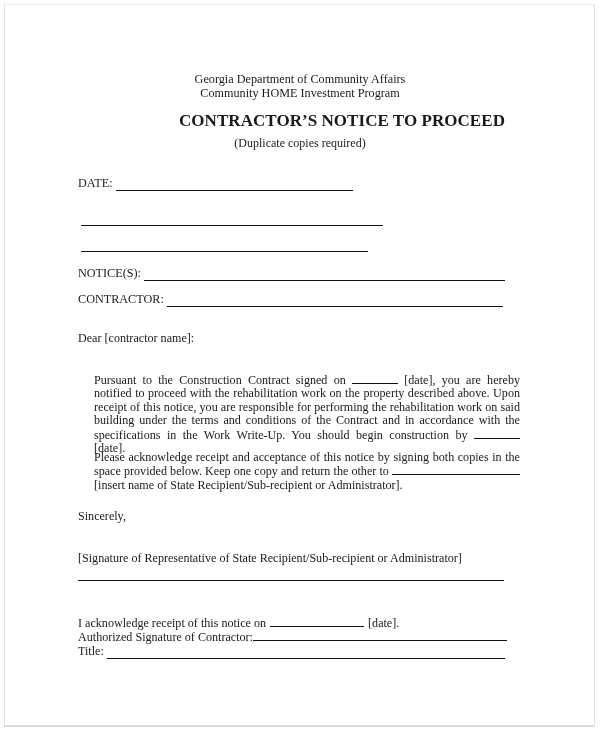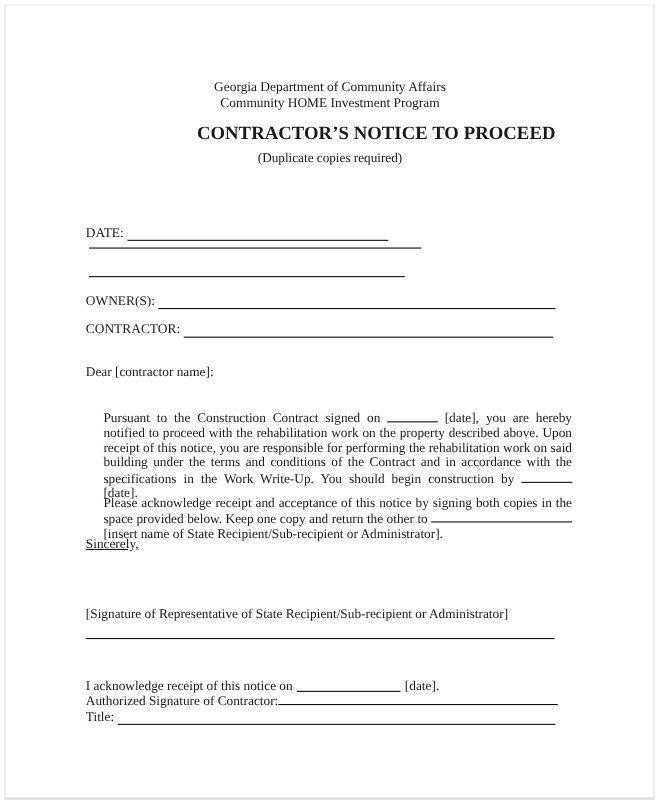--- a/index.html
+++ b/index.html
@@ -34,51 +34,51 @@
 </head>
 <body>
 
 <div class="page-frame"></div>
 
 <div class="center hdr" style="top:72px;">Georgia Department of Community Affairs</div>
 <div class="center hdr" style="top:86px;">Community HOME Investment Program</div>
 <div class="center title" style="top:111px;">CONTRACTOR’S NOTICE TO PROCEED</div>
 <div class="center sub" style="top:136px;">(Duplicate copies required)</div>
 
-<div class="field" style="top:204px;justify-content:flex-end;">
+<div class="field" style="top:176px;justify-content:flex-end;">
   <span>DATE:</span>
   <span class="line" style="width:237px;"></span>
 </div>
 <div class="field" style="top:214px;">
   <span class="line" style="width:302px;"></span>
 </div>
 <div class="field" style="top:240px;">
   <span class="line" style="width:287px;"></span>
 </div>
 <div class="field" style="top:266px;">
-  <span>OWNER(S):</span>
+  <span>NOTICE(S):</span>
   <span class="line" style="width:361px;"></span>
 </div>
 <div class="field" style="top:292px;">
   <span>CONTRACTOR:</span>
   <span class="line" style="width:336px;"></span>
 </div>
 
 <div class="plain" style="top:331px;">Dear [contractor name]:</div>
 
 <p class="para last-left" style="top:357px;"><span>Pursuant to the Construction Contract signed on</span> <span class="blank" style="width:46px;"></span> <span>[date], you are hereby notified to proceed with the rehabilitation work on the property described above. Upon receipt of this notice, you are responsible for performing the rehabilitation work on said building under the terms and conditions of the Contract and in accordance with the specifications in the Work Write-Up. You should begin construction by</span> <span class="blank" style="width:46px;"></span> <span>[date].</span></p>
 
 <p class="para last-left" style="top:435px;"><span>Please acknowledge receipt and acceptance of this notice by signing both copies in the space provided below. Keep one copy and return the other to</span> <span class="blank" style="width:128px;"></span> <span>[insert name of State Recipient/Sub-recipient or Administrator].</span></p>
 
-<div class="plain" style="top:487px;text-decoration:underline;">Sincerely,</div>
+<div class="plain" style="top:509px;">Sincerely,</div>
 
 <div class="plain" style="top:551px;">[Signature of Representative of State Recipient/Sub-recipient or Administrator]</div>
 <div class="hline" style="left:78px; width:426px; top:580px;"></div>
 
-<div class="plain" style="top:616px; display:flex; align-items:center;">
+<div class="plain" style="top:616px; display:flex; align-items:flex-start;">
   <span>I acknowledge receipt of this notice on</span>
   <span class="blank" style="width:94px; margin:0 4px 0 4px;"></span>
   <span>[date].</span>
 </div>
 <div class="plain" style="top:630px; display:flex; align-items:flex-start;">
   <span>Authorized Signature of Contractor:</span>
   <span class="blank" style="width:254px;"></span>
 </div>
 <div class="plain" style="top:644px; display:flex; align-items:flex-end;">
   <span>Title:</span>

